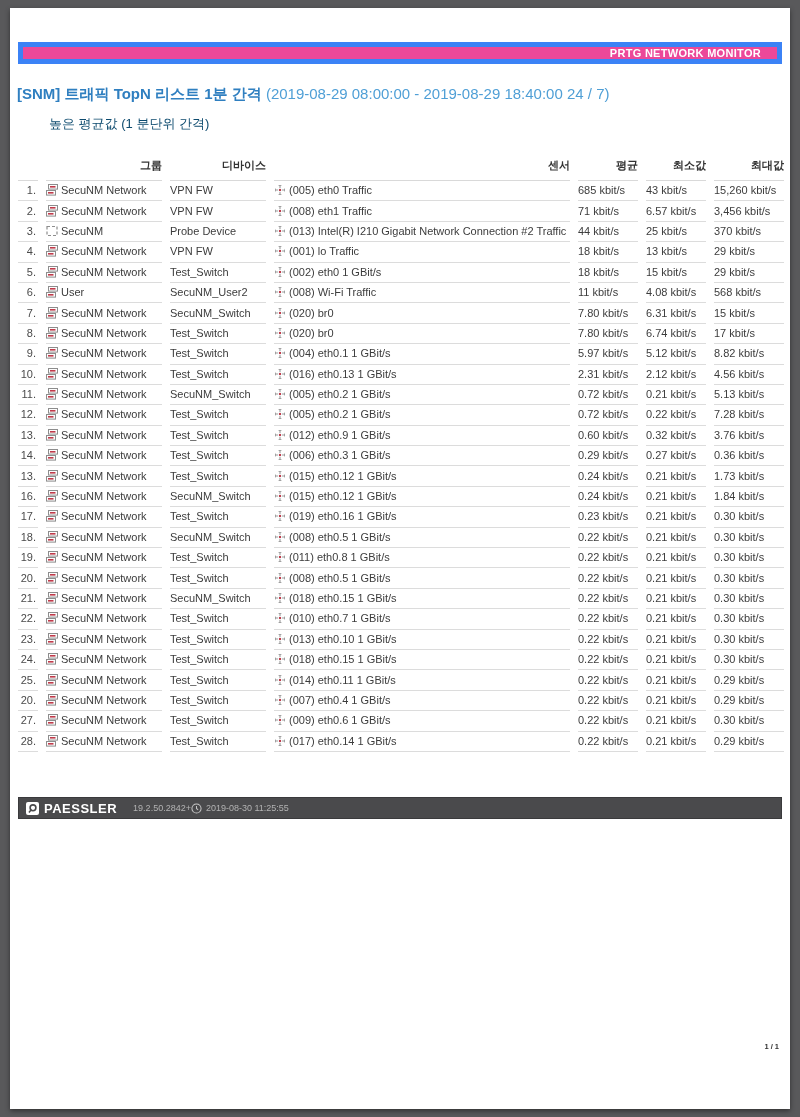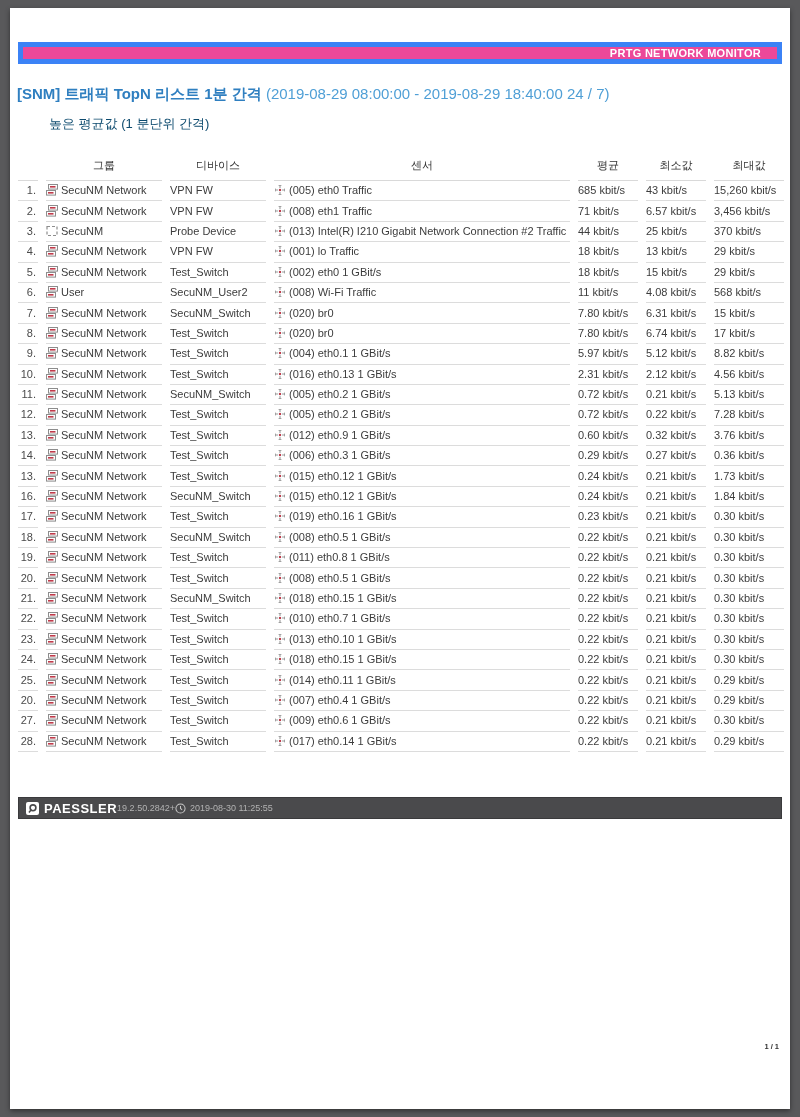--- a/index.html
+++ b/index.html
@@ -37,21 +37,21 @@
     font-size:13px; color:#0c4a6e;margin-left:32px;
   }
   
   table.topn {
     position:absolute; top:144px; left:0; width:780px;
     border-collapse:separate; border-spacing:8px 0;
     table-layout:fixed;
     font-size:11px;
   }
   table.topn th {
-    font-weight:normal; color:#333; text-align:center;
+    font-weight:bold; color:#333; text-align:right;
     padding:6px 0 7px 0; border-bottom:1px solid #d9d9d9;
     white-space:nowrap; overflow:hidden;margin-top:24px;
   }
   table.topn td {
     color:#3c3c3c; height:20.4px; line-height:13px;
     border-bottom:1px solid #dcdcdc; vertical-align:middle;
     white-space:nowrap; overflow:hidden;
   }
   table.topn td.num { color:#4a4a4a; text-align:right; padding-right:2px; }
   .icn { display:inline-block; width:12px; height:12px; vertical-align:-2px; margin-right:3px; }
@@ -62,21 +62,21 @@
     text-align:center; font-size:9.5px; color:#555;
   }
   
   .footerbar {
     position:absolute; top:789px; left:8px; width:764px; height:22px;
     background:#4a4a4c; border:1px solid #3a3a3c;
     display:flex; align-items:center; padding:0 7px;
   }
   .footerbar .logo { display:inline-flex; width:13px; height:13px; margin-right:5px; }
   .footerbar .pbrand {
-    color:#ffffff; font-weight:bold; font-size:13px; letter-spacing:0.5px; margin-right:0;
+    color:#ffffff; font-weight:bold; font-size:13px; letter-spacing:0.5px; margin-right:16px;
   }
   .footerbar .version { color:#b3b3b3; font-size:9px; }
   .footerbar .clock { display:inline-flex; width:11px; height:11px; margin-right:4px; }
   .footerbar .stamp { color:#b3b3b3; font-size:9px; }
   
   .pageno {
     position:absolute; top:1034px; right:11px;
     font-size:7.5px; color:#333; font-weight:bold;
   }
 </style>

